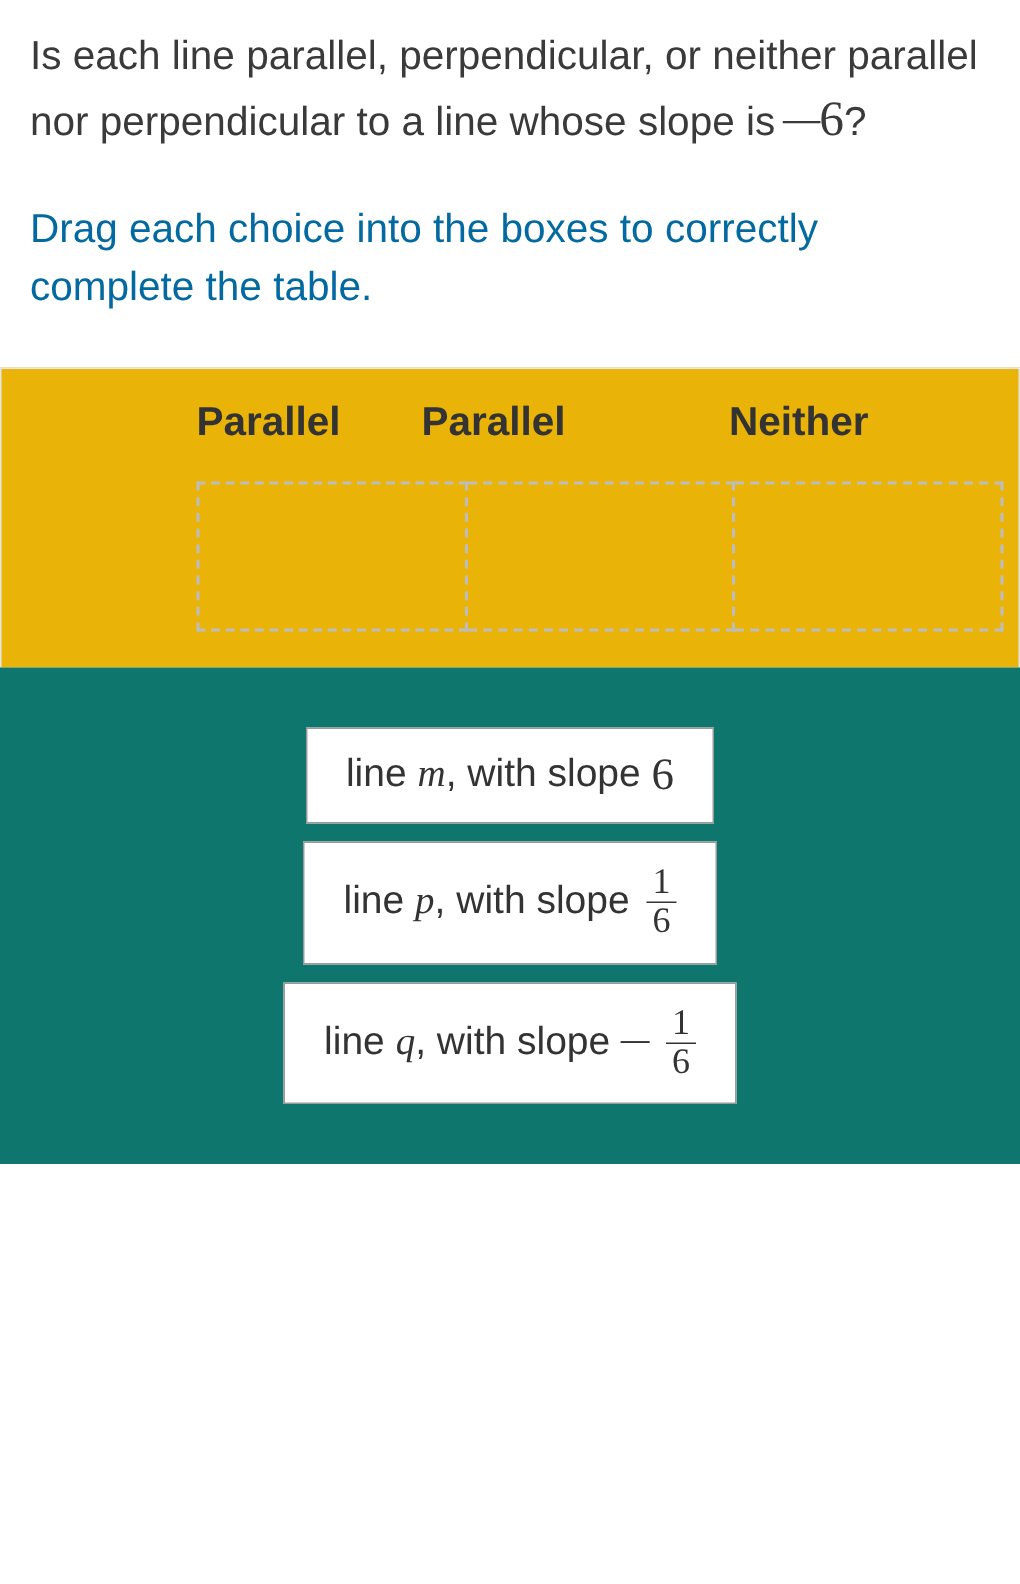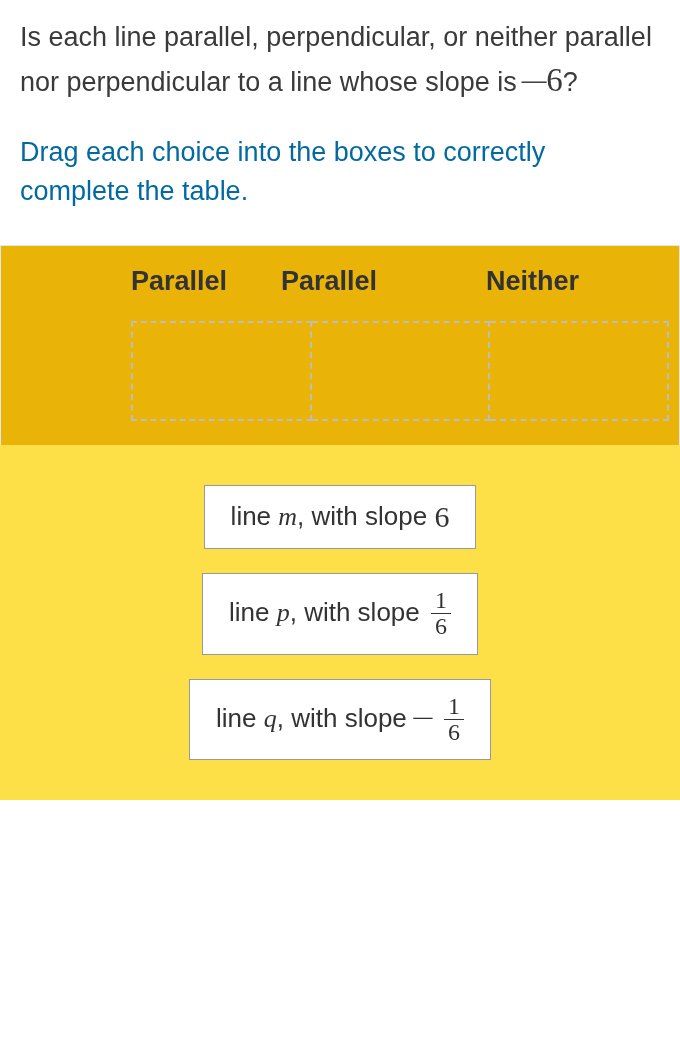--- a/index.html
+++ b/index.html
@@ -68,26 +68,26 @@
   }
   .drop-zone {
     flex: 1;
     height: 100px;
     border: 2.5px dashed #bdbdbd;
   }
   .drop-zone + .drop-zone {
     border-left: none;
   }
   .choices-area {
-    background: #fde047;
+    background: #0f766e;
     padding: 40px 0 40px 0;
     display: flex;
     flex-direction: column;
     align-items: center;
-    gap: 24px;
+    gap: 12px;
   }
   .choice {
     background: #fff;
     border: 1.5px solid #999;
     padding: 14px 26px;
     font-size: 26px;
     color: #333;
     text-align: center;
     cursor: move;
     white-space: nowrap;

